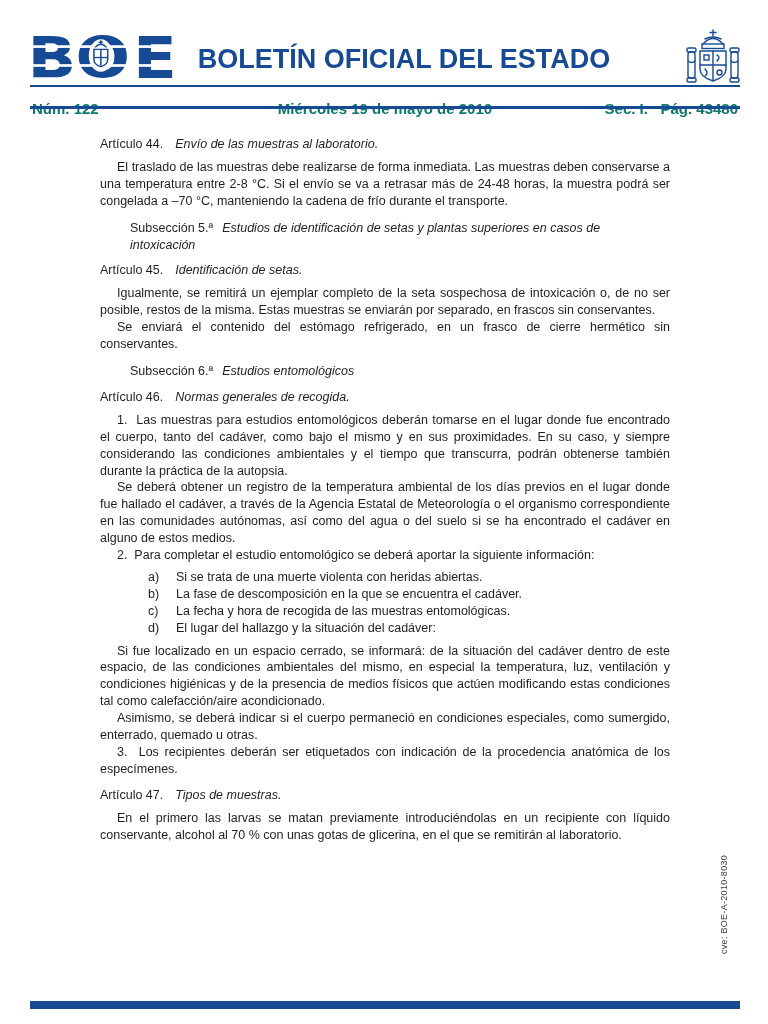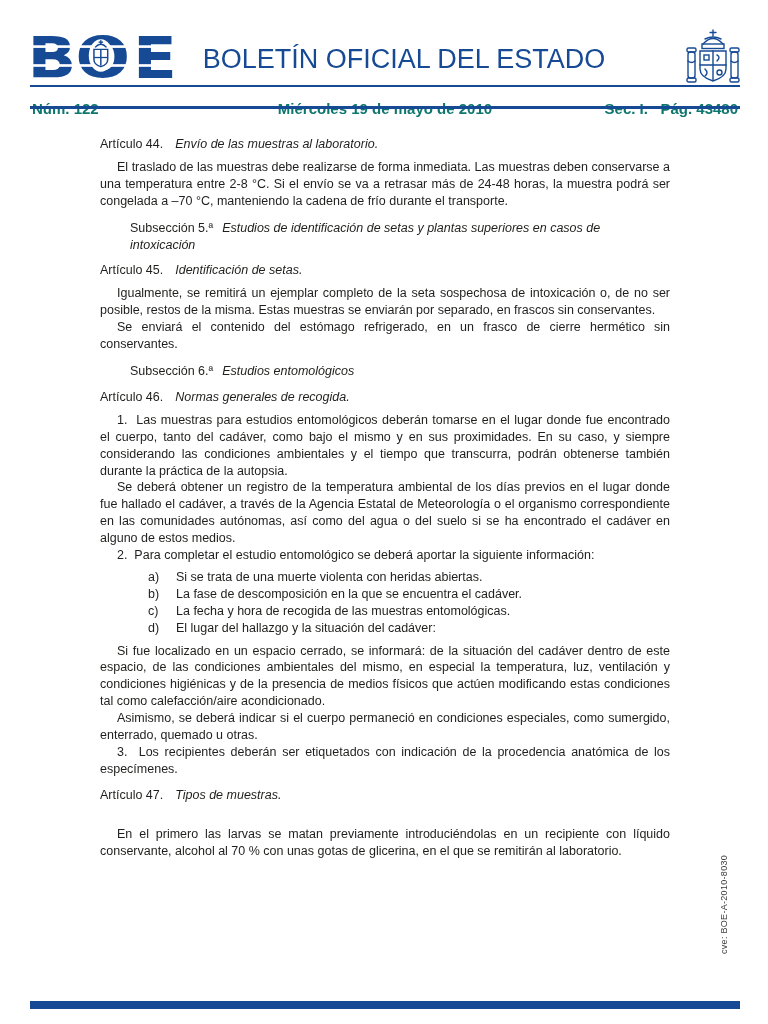--- a/index.html
+++ b/index.html
@@ -2,36 +2,36 @@
 <html lang="es"><head>
 <meta charset="utf-8">
 <style>
   html,body{margin:0;padding:0;background:#ffffff;}
   .page{position:relative;width:768px;height:1024px;background:#ffffff;overflow:hidden;
         font-family:"Liberation Sans",sans-serif;color:#1f1f1d;}
 
   
   .boe-logo{position:absolute;left:32px;top:33px;width:156px;height:47px;}
   .masthead{position:absolute;left:150px;right:110px;top:44px;text-align:center;
-            font-size:27px;font-weight:normal;color:#164a94;letter-spacing:0px;white-space:nowrap;}
+            font-size:27px;font-weight:bold;color:#164a94;letter-spacing:0px;white-space:nowrap;}
   .coat{position:absolute;right:28px;top:28px;width:54px;height:66px;}
   .rule-thin{position:absolute;left:30px;top:85px;width:710px;height:2px;background:#164a94;}
   .rule-thick{position:absolute;left:30px;top:106px;width:710px;height:3px;background:#164a94;}
   .info-row{position:absolute;left:30px;top:100px;width:710px;height:15px;
             font-size:15px;font-weight:bold;color:#0f766e;}
   .info-left{position:absolute;left:2px;top:0;}
   .info-center{position:absolute;left:0;right:0;top:0;text-align:center;}
   .info-right{position:absolute;right:2px;top:0;}
 
   
   .doc-body{position:absolute;left:100px;top:129px;width:570px;
             font-size:12.5px;line-height:16.9px;text-align:justify;}
   .doc-body > :first-child{margin-top:7px;}
   .para{margin:0;text-indent:17px;}
-  .para.space-before{margin-top:22px;}
+  .para.space-before{margin-top:6px;}
   .art-head{margin:9px 0 6px 0;text-align:left;}
   .art-title{font-style:italic;margin-left:12px;}
   .subsection{margin:10px 0 7px 0;text-align:left;padding:0 30px;}
   .sub-title{font-style:italic;margin-left:9px;}
   .blist{margin:5px 0 6px 0;}
   .blist-item{display:flex;margin-left:48px;text-align:left;}
   .blist-marker{flex:0 0 28px;}
   .blist-text{flex:1;}
 
   

